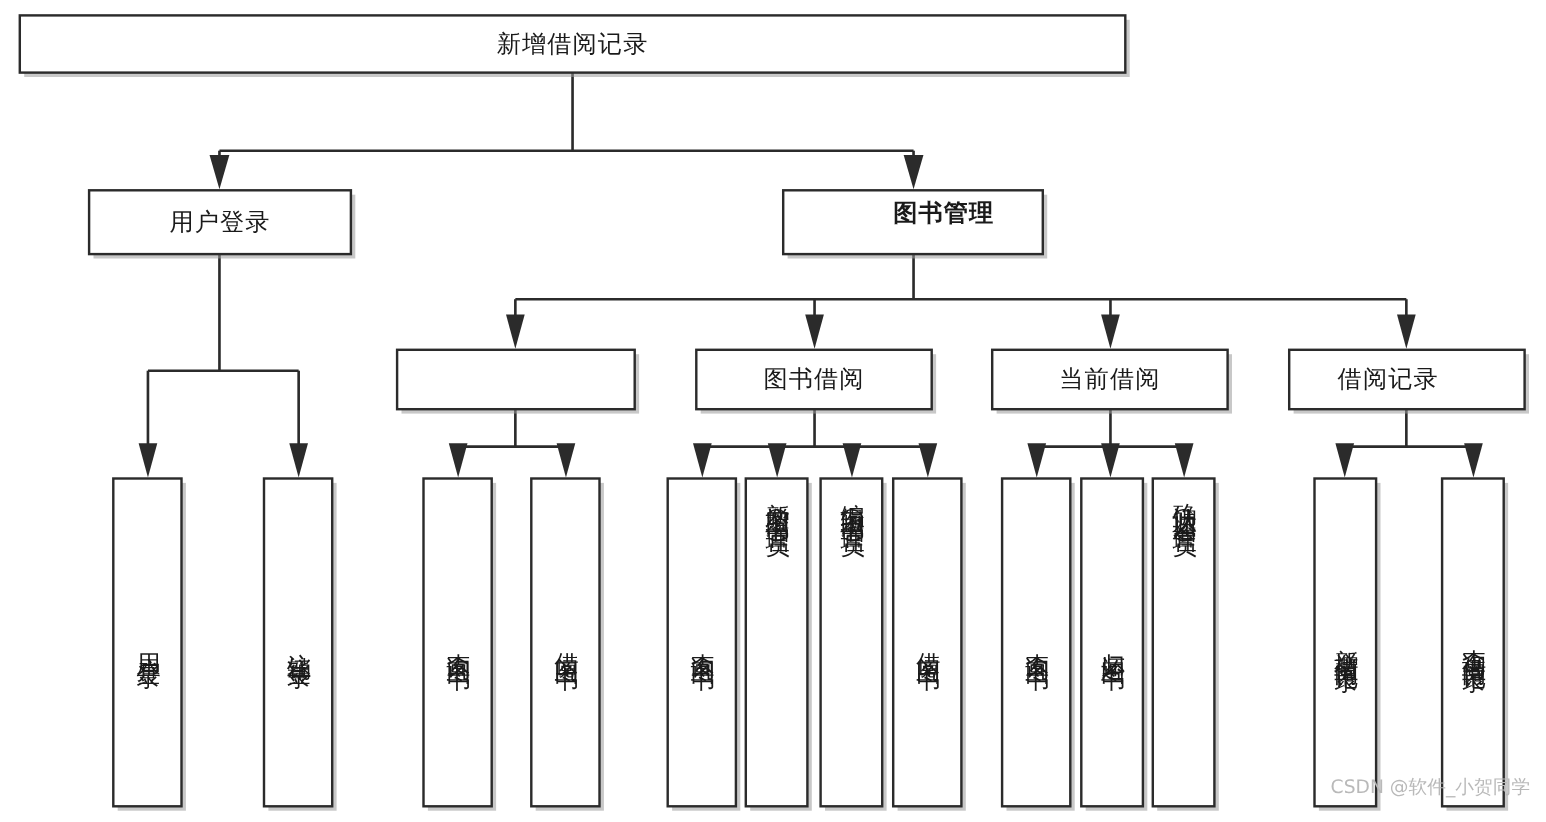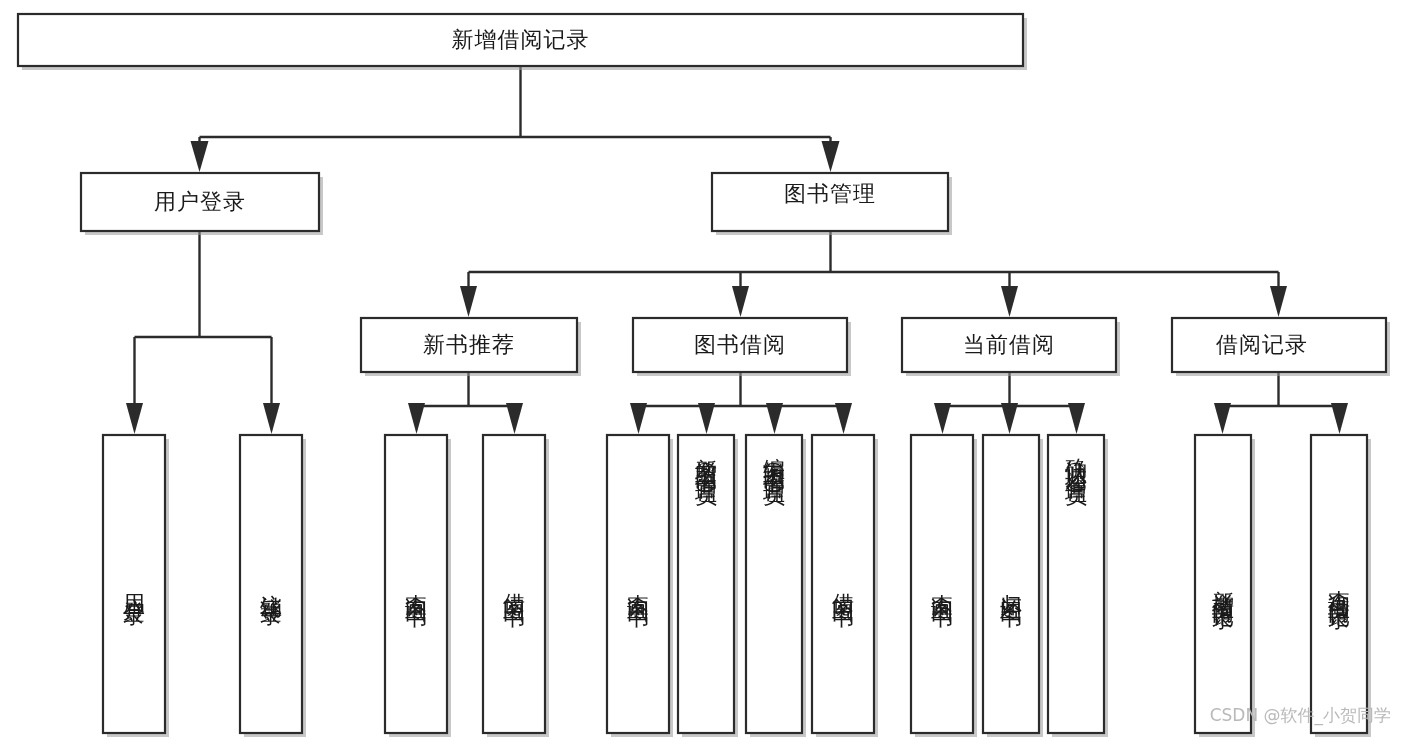--- a/index.html
+++ b/index.html
@@ -198,25 +198,22 @@
       <rect class="node-box" x="1311" y="435" width="56" height="298"></rect>
     </g>
   </svg>
 
   <div class="hlabel-wrap" style="left:18px;  top:14px;  width:1005px; height:52px;">
     <span class="hlabel-text">新增借阅记录</span>
   </div>
   <div class="hlabel-wrap" style="left:81px;  top:173px; width:238px; height:58px;">
     <span class="hlabel-text">用户登录</span>
   </div>
-  <div class="hlabel-wrap" style="left:712px; top:173px; width:236px; height:42px;">
+  <div class="hlabel-wrap" style="left:740px; top:173px; width:236px; height:42px;font-weight:bold;">
     <span class="hlabel-text">图书管理</span>
-  </div>
-  <div class="hlabel-wrap" style="left:361px; top:318px; width:216px; height:54px;">
-    <span class="hlabel-text">新书推荐</span>
   </div>
   <div class="hlabel-wrap" style="left:902px; top:318px; width:214px; height:54px;">
     <span class="hlabel-text">当前借阅</span>
   </div>
   <div class="hlabel-wrap" style="left:633px; top:318px; width:214px; height:54px;">
     <span class="hlabel-text">图书借阅</span>
   </div>
   <div class="hlabel-wrap" style="left:1172px;top:318px; width:180px; height:54px;">
     <span class="hlabel-text">借阅记录</span>
   </div>

